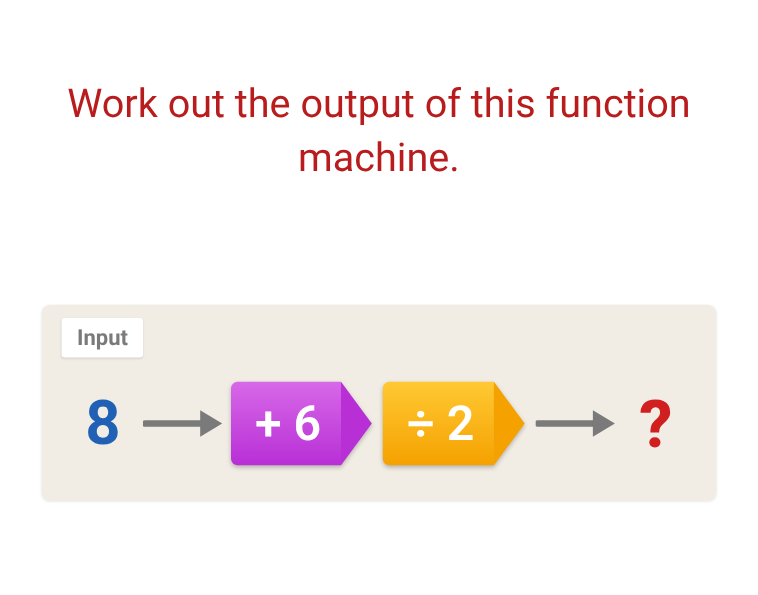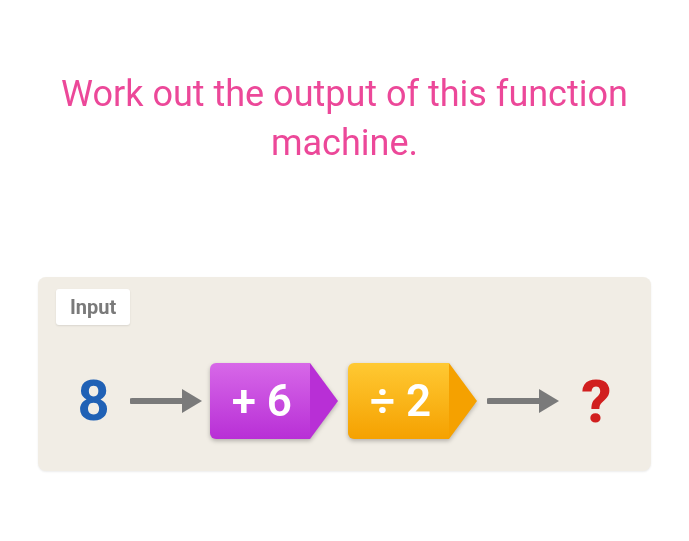--- a/index.html
+++ b/index.html
@@ -6,37 +6,37 @@
   body {
     width: 689px;
     height: 541px;
     background: #ffffff;
     font-family: -apple-system, BlinkMacSystemFont, 'Segoe UI', Roboto, sans-serif;
     overflow: hidden;
   }
   .title {
     font-size: 36px;
     font-weight: 400;
-    color: #ec4899;
+    color: #b91c1c;
     text-align: center;
     padding: 70px 20px 0 20px;
     line-height: 1.35;
   }
   .machine-container {
     margin: 110px 38px 0 38px;
     background: #f1ede5;
     border-radius: 8px;
     padding: 12px 18px 18px 18px;
     position: relative;
     box-shadow: 0 1px 2px rgba(0,0,0,0.08);
   }
   .labels-row {
     display: flex;
     justify-content: space-between;
-    margin-bottom: 38px;
+    margin-bottom: 22px;
     align-items: center;
   }
   .io-label {
     background: #ffffff;
     padding: 6px 14px;
     border-radius: 3px;
     font-size: 20px;
     font-weight: 700;
     color: #7a7a7a;
     box-shadow: 0 1px 2px rgba(0,0,0,0.1);

